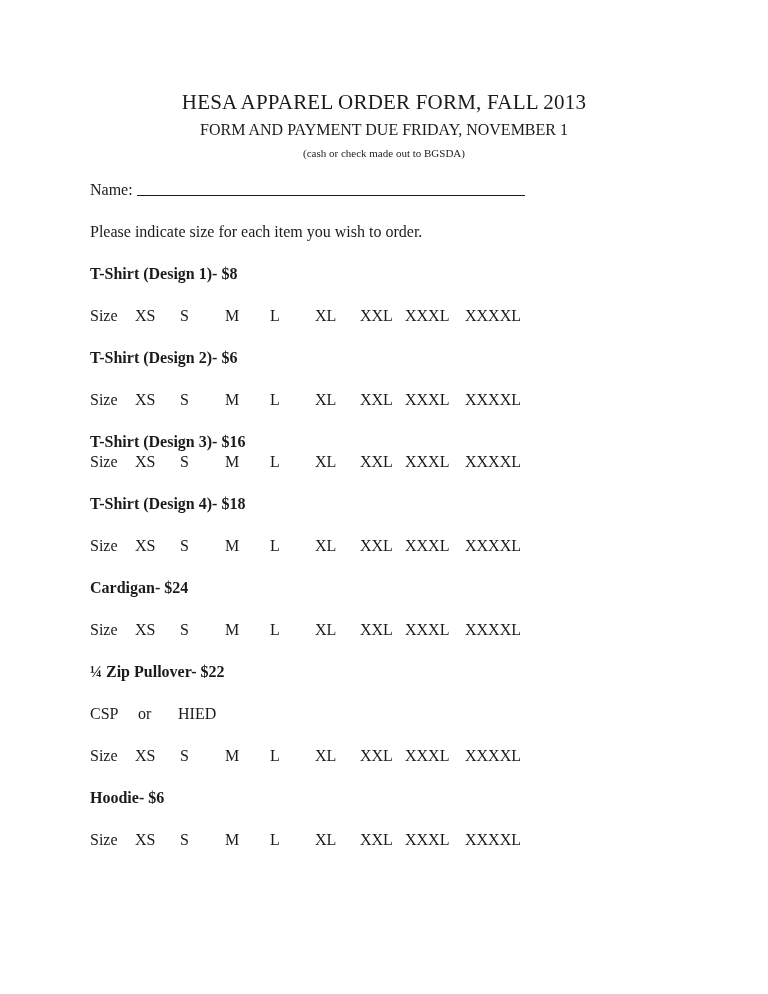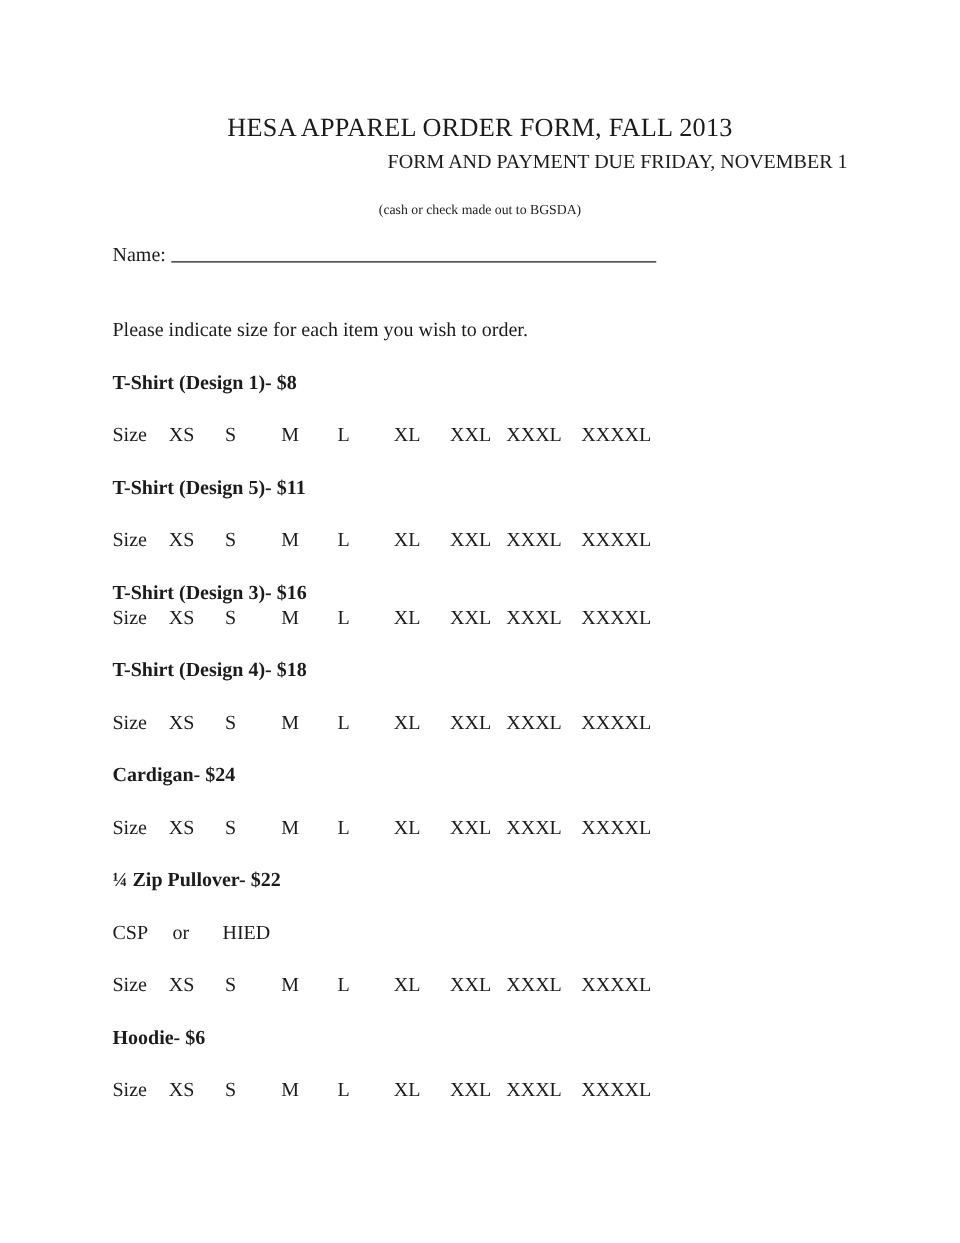--- a/index.html
+++ b/index.html
@@ -18,32 +18,31 @@
   .title {
     font-size: 21px;
     font-weight: 400;
     line-height: 28px;
     letter-spacing: 0.2px;
     margin: 0 0 4px 0;
   }
   .subtitle {
     font-size: 16px;
     line-height: 20px;
-    margin: 0 0 18px 0;
-    text-align: right;
+    margin: 0 0 3px 0;
   }
   .note {
     font-size: 11px;
     line-height: 20px;
     margin: 0 0 17px 0;
   }
   .name-row {
     font-size: 16px;
     line-height: 20px;
-    margin: 0 0 40px 0;
+    margin: 0 0 22px 0;
     white-space: nowrap;
   }
   .name-label { display: inline-block; }
   .name-line {
     display: inline-block;
     width: 388px;
     margin-left: 4px;
     border-bottom: 1px solid #1b1b1b;
     transform: translateY(1px);
   }
@@ -89,21 +88,21 @@
   </div>
 
   <p class="instructions">Please indicate size for each item you wish to order.</p>
 
   <div id="items">
       <div class="item-block">
         <p class="item-heading">T-Shirt (Design 1)- $8</p>
         <p class="size-row"><span class="cell c-label">Size</span><span class="cell c-0">XS</span><span class="cell c-1">S</span><span class="cell c-2">M</span><span class="cell c-3">L</span><span class="cell c-4">XL</span><span class="cell c-5">XXL</span><span class="cell c-6">XXXL</span><span class="cell c-7">XXXXL</span></p>
       </div>
       <div class="item-block">
-        <p class="item-heading">T-Shirt (Design 5)- $11</p>
+        <p class="item-heading">T-Shirt (Design 2)- $6</p>
         <p class="size-row"><span class="cell c-label">Size</span><span class="cell c-0">XS</span><span class="cell c-1">S</span><span class="cell c-2">M</span><span class="cell c-3">L</span><span class="cell c-4">XL</span><span class="cell c-5">XXL</span><span class="cell c-6">XXXL</span><span class="cell c-7">XXXXL</span></p>
       </div>
       <div class="item-block">
         <p class="item-heading tight">T-Shirt (Design 3)- $16</p>
         <p class="size-row"><span class="cell c-label">Size</span><span class="cell c-0">XS</span><span class="cell c-1">S</span><span class="cell c-2">M</span><span class="cell c-3">L</span><span class="cell c-4">XL</span><span class="cell c-5">XXL</span><span class="cell c-6">XXXL</span><span class="cell c-7">XXXXL</span></p>
       </div>
       <div class="item-block">
         <p class="item-heading">T-Shirt (Design 4)- $18</p>
         <p class="size-row"><span class="cell c-label">Size</span><span class="cell c-0">XS</span><span class="cell c-1">S</span><span class="cell c-2">M</span><span class="cell c-3">L</span><span class="cell c-4">XL</span><span class="cell c-5">XXL</span><span class="cell c-6">XXXL</span><span class="cell c-7">XXXXL</span></p>
       </div>

